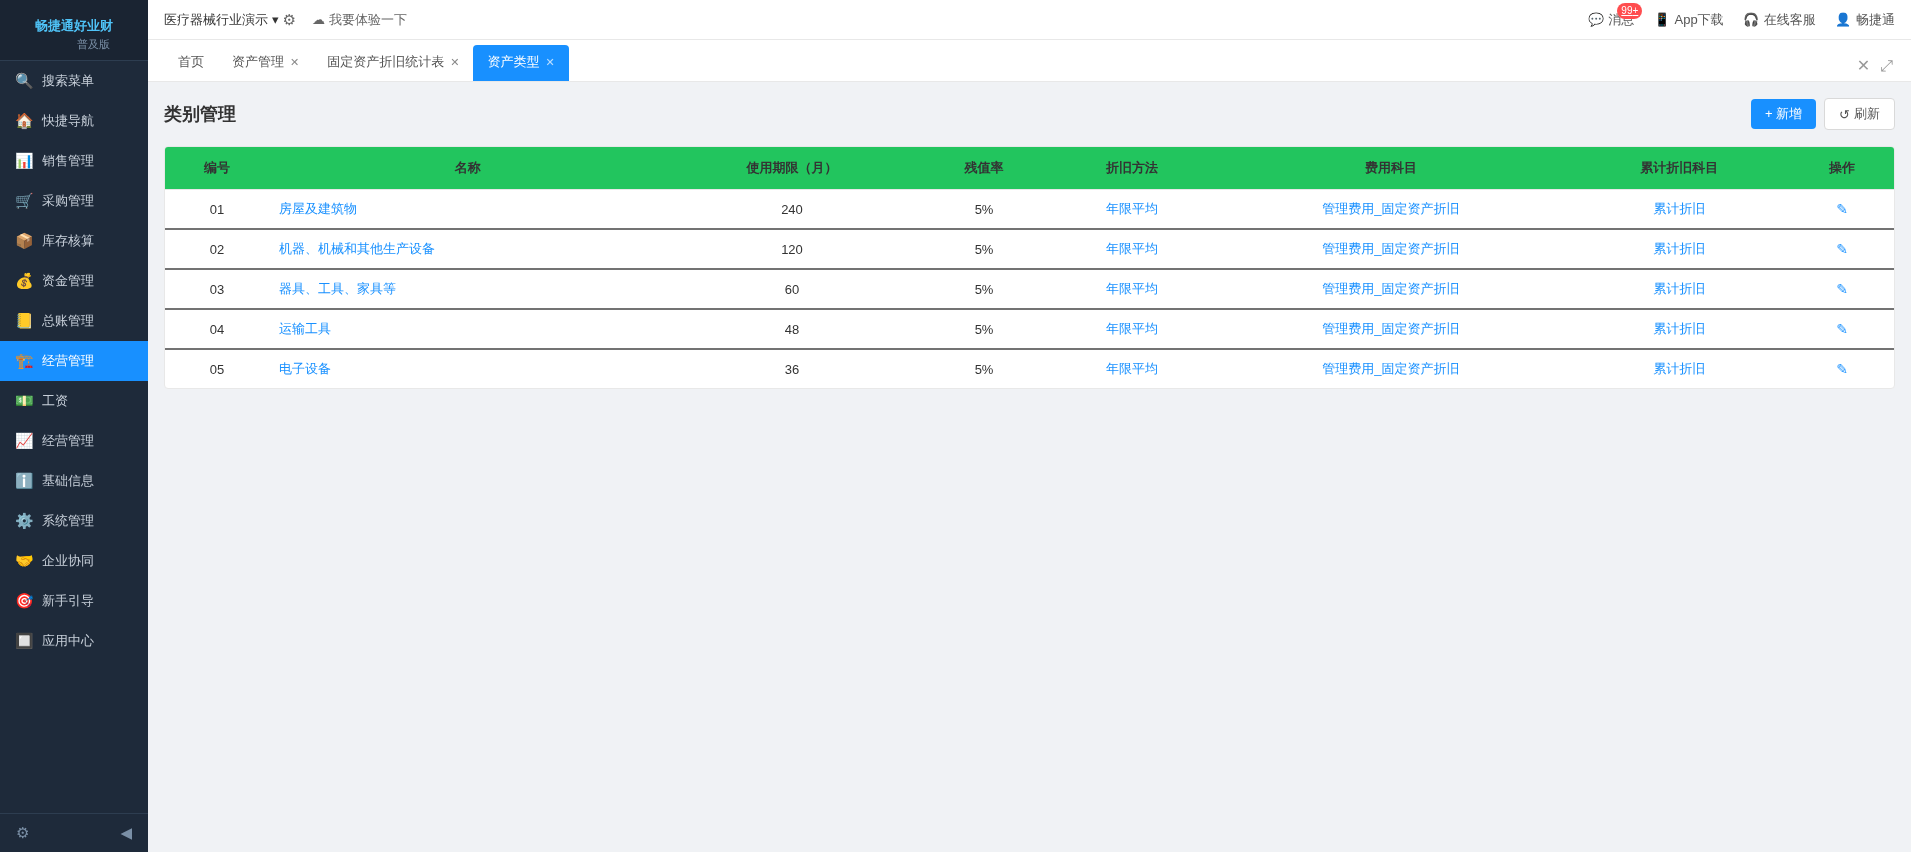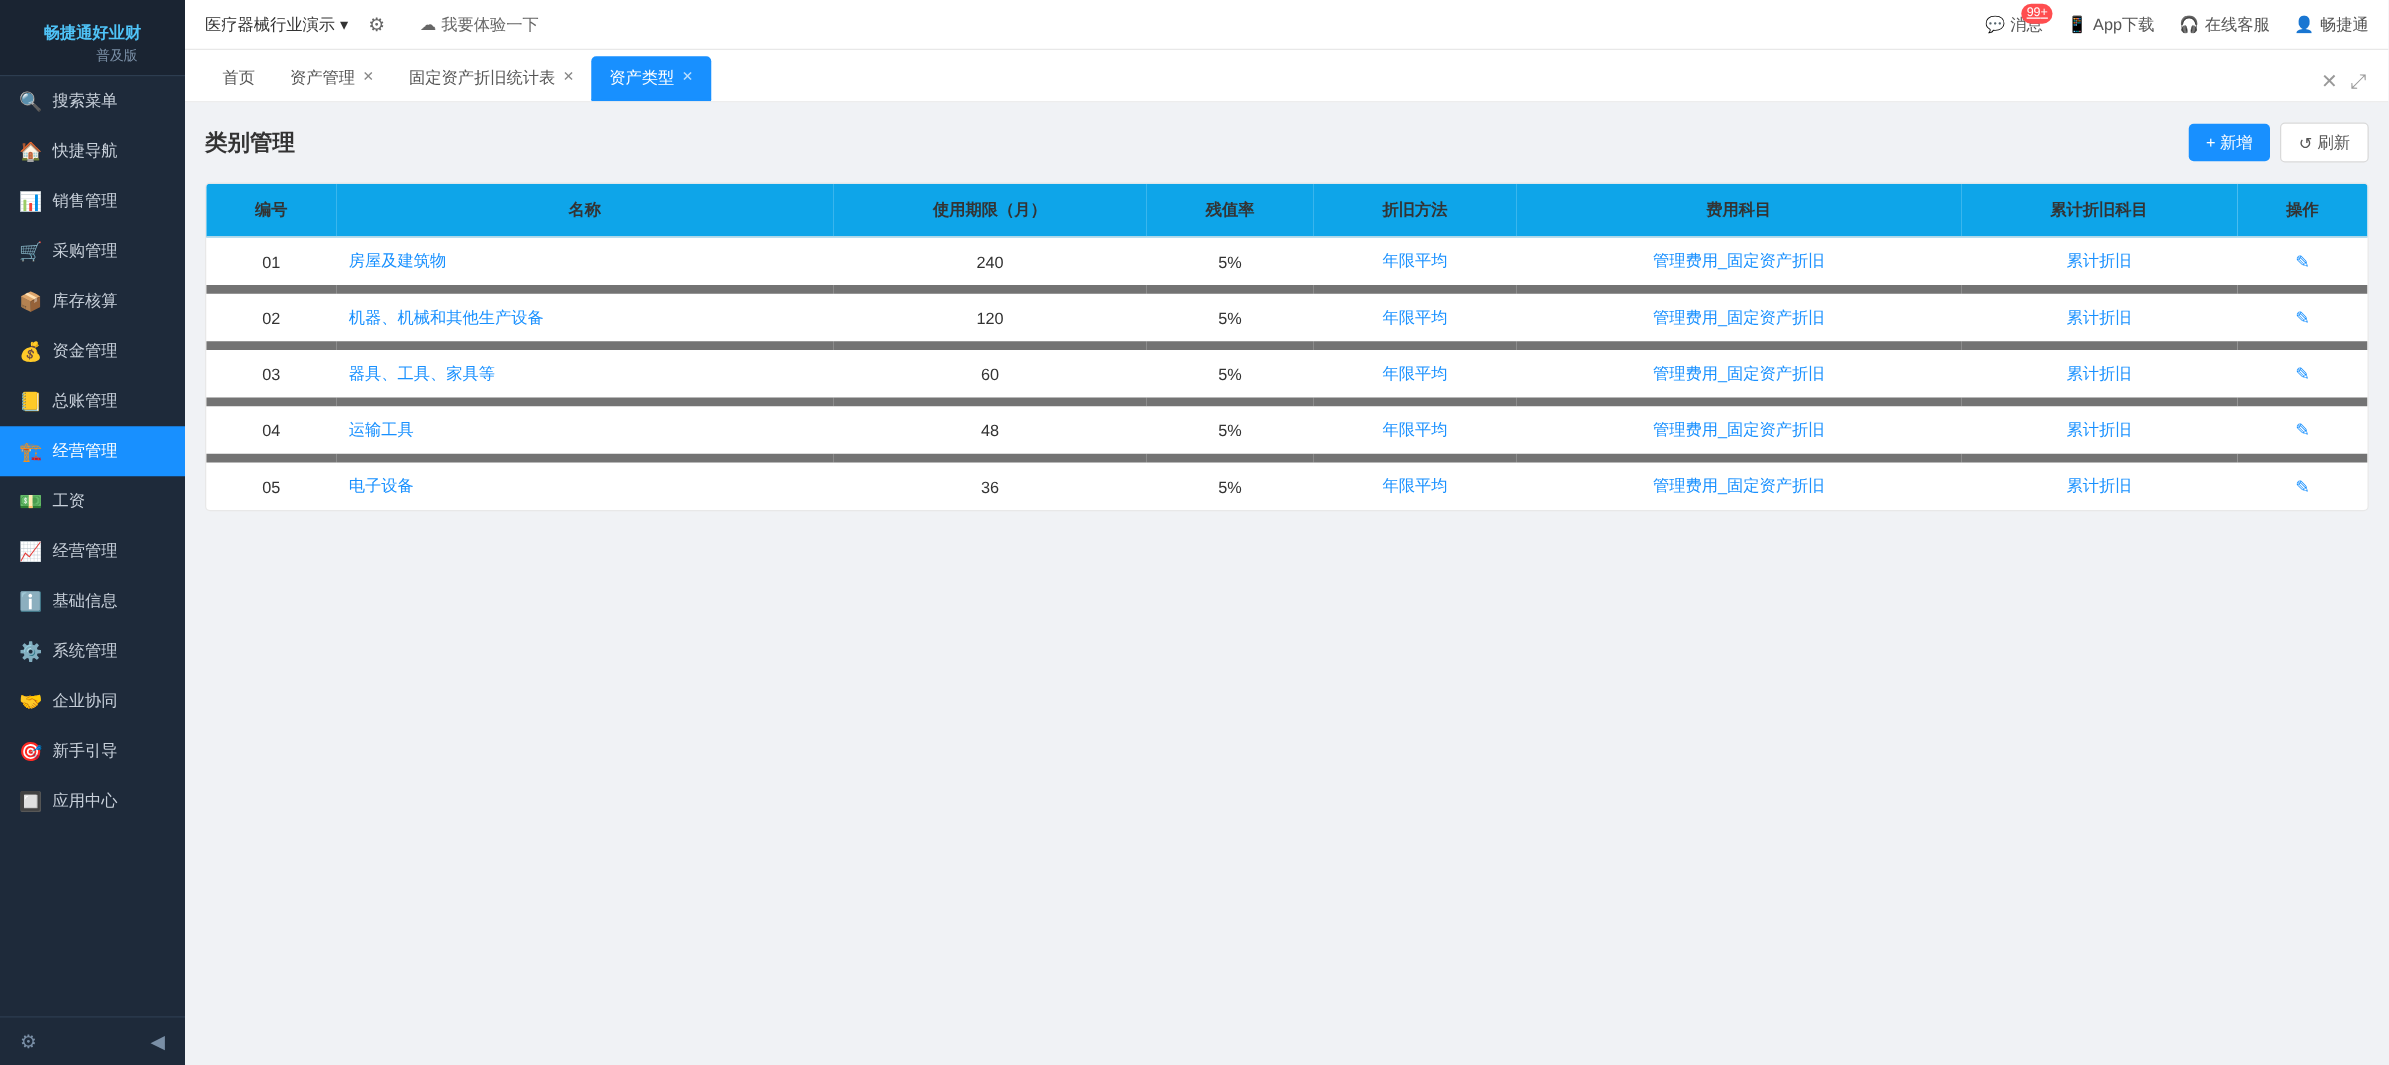--- a/index.html
+++ b/index.html
@@ -92,21 +92,21 @@
       display: flex;
       align-items: center;
       padding: 0 16px;
       border-bottom: 1px solid #e8e8e8;
       justify-content: space-between;
       flex-shrink: 0;
     }
     .topbar-left {
       display: flex;
       align-items: center;
-      gap: 12px;
+      gap: 0;
     }
     .topbar-dropdown {
       display: flex;
       align-items: center;
       gap: 4px;
       color: #333;
       font-size: 13px;
       cursor: pointer;
     }
     .topbar-gear {
@@ -258,32 +258,32 @@
       background: #fff;
       border-radius: 4px;
       overflow: hidden;
       border: 1px solid #e8e8e8;
     }
     table {
       width: 100%;
       border-collapse: collapse;
     }
     thead tr {
-      background: #0ea5e9;
+      background: #22c55e;
     }
     thead th {
       padding: 12px 10px;
       font-size: 13px;
       font-weight: 600;
       color: #333;
       border-bottom: 1px solid #e8e8e8;
       text-align: center;
     }
     tbody tr {
-      border-bottom: 7px solid #737373;
+      border-bottom: 2px solid #737373;
     }
     tbody tr:last-child { border-bottom: none; }
     tbody td {
       padding: 10px 10px;
       font-size: 13px;
       color: #333;
       text-align: center;
     }
     tbody td:nth-child(2) { text-align: left; color: #1890ff; }
     tbody td:nth-child(5) { color: #1890ff; }

